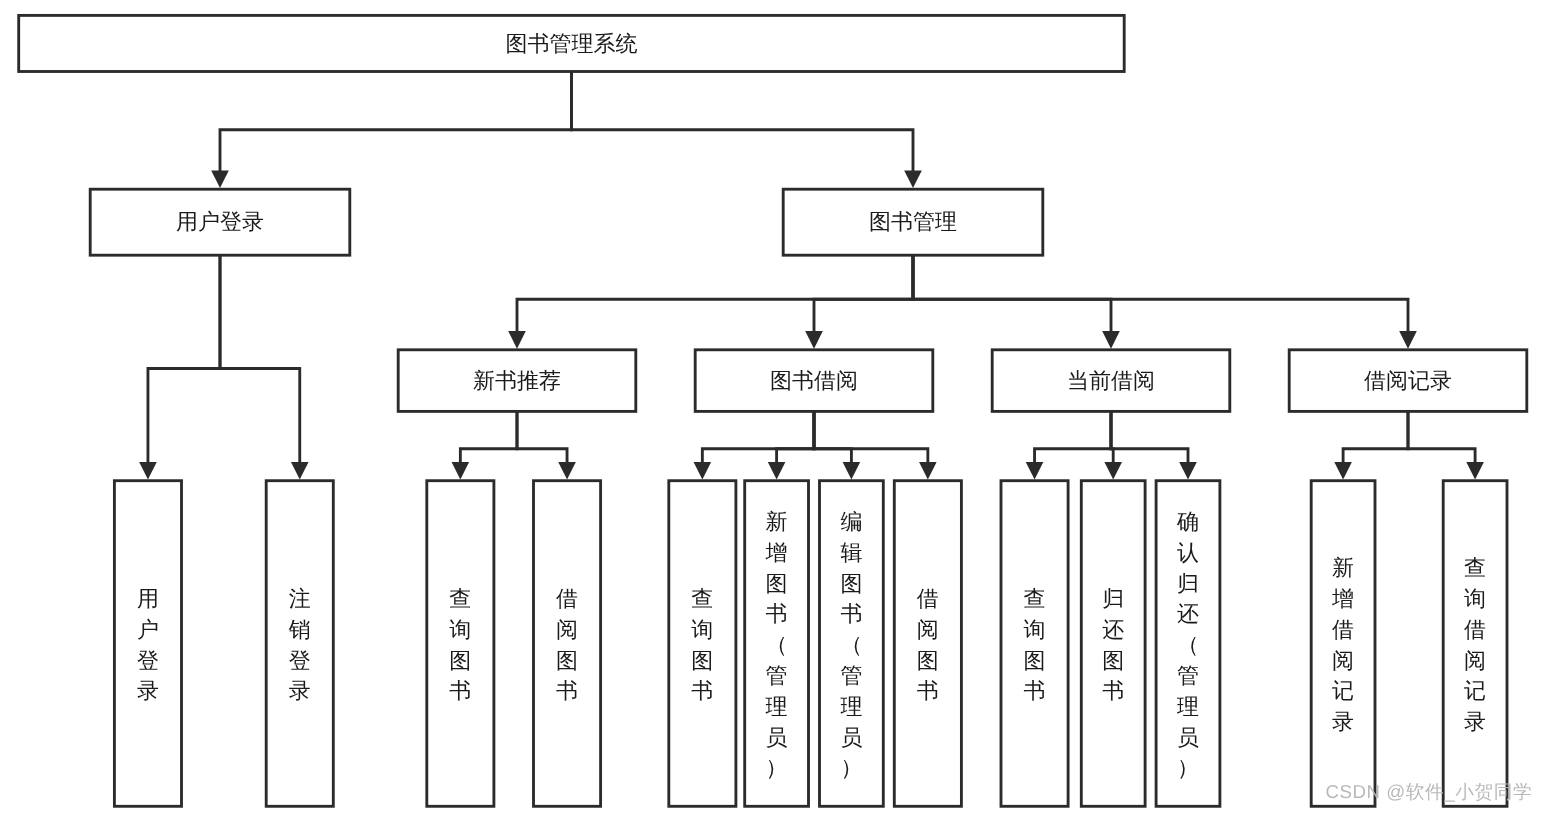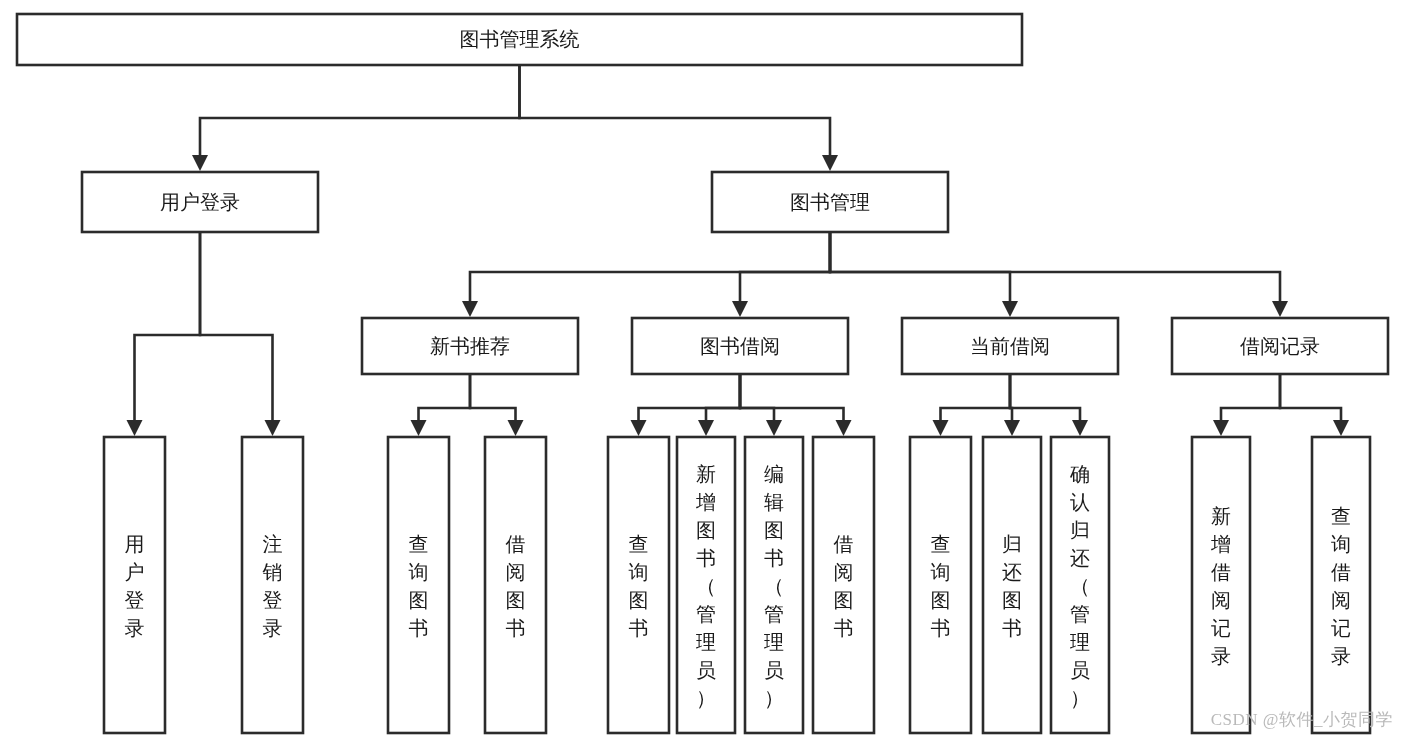--- a/index.html
+++ b/index.html
@@ -57,21 +57,21 @@
     stroke-linecap: butt;
   }
   .edge-arrow {
     fill: #2b2b2b;
     stroke: none;
   }
   .watermark {
     position: absolute;
     right: 12px;
     bottom: 6px;
-    font-family: Liberation Serif, serif;
+    font-family: Liberation Sans, sans-serif;
     font-size: 17px;
     color: #b9b9b9;
     letter-spacing: 0.5px;
     user-select: none;
     white-space: nowrap;
   }
 </style>
 </head>
 <body>
 

